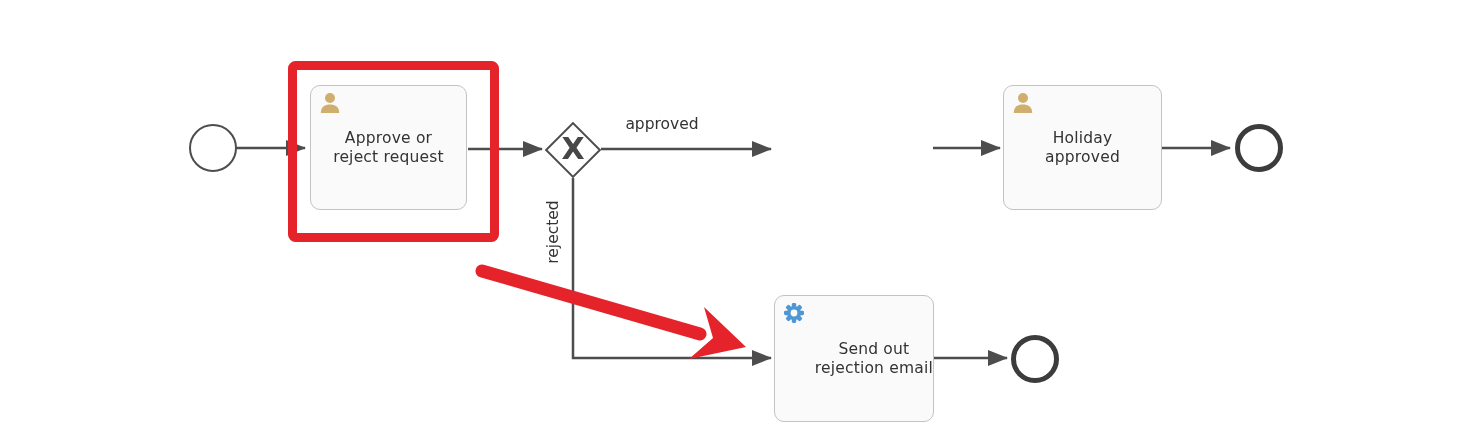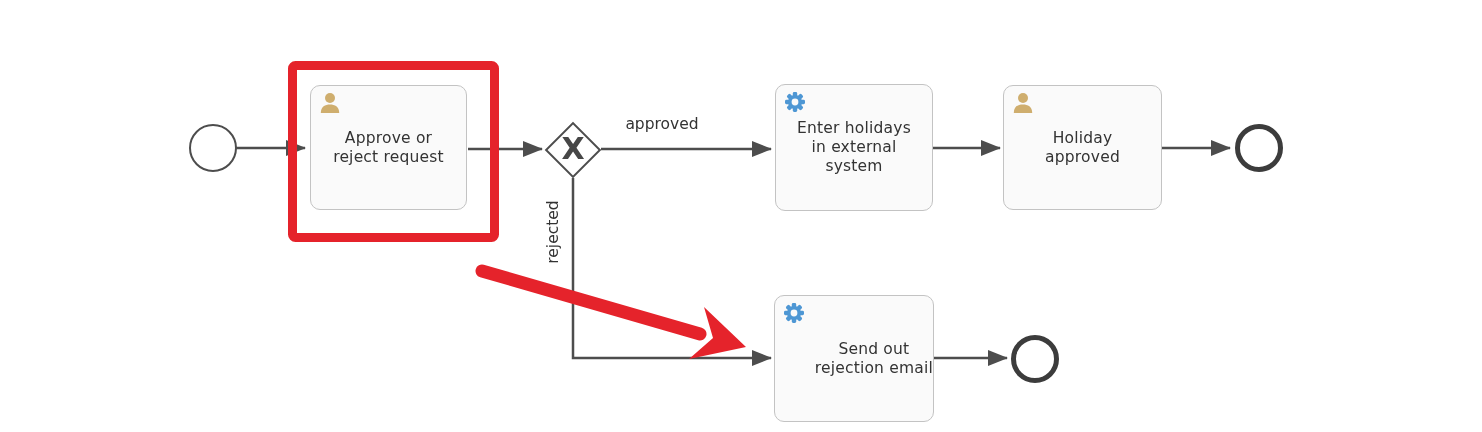--- a/index.html
+++ b/index.html
@@ -85,37 +85,20 @@
   </div>
 
   <div id="gateway" class="node gateway">
     <div class="diamond"></div>
     <div class="gw-x">X</div>
   </div>
 
   <div id="lbl-approved" class="flow-label">approved</div>
   <div id="lbl-rejected" class="flow-label">rejected</div>
 
-  <div id="task-enter" class="node task">
-    <span class="ticon">
-      <svg viewBox="0 0 22 22">
-        <g fill="#4e97d4">
-          <rect x="8.8" y="1" width="4.4" height="20" rx="1.4"></rect>
-          <rect x="8.8" y="1" width="4.4" height="20" rx="1.4" transform="rotate(45 11 11)"></rect>
-          <rect x="8.8" y="1" width="4.4" height="20" rx="1.4" transform="rotate(90 11 11)"></rect>
-          <rect x="8.8" y="1" width="4.4" height="20" rx="1.4" transform="rotate(135 11 11)"></rect>
-          <circle cx="11" cy="11" r="7"></circle>
-        </g>
-        <circle cx="11" cy="11" r="3.4" fill="#fafafa"></circle>
-      </svg>
-    </span>
-    <div class="tlabel">Enter holidays
-in external
-system</div>
-  </div>
 
   <div id="task-holiday" class="node task">
     <span class="ticon">
       <svg viewBox="0 0 22 22" fill="#cfae6e">
         <circle cx="11" cy="6" r="5"></circle>
         <path d="M1.8,21 C1.8,14.2 6.2,12.4 11,12.4 C15.8,12.4 20.2,14.2 20.2,21 Z"></path>
       </svg>
     </span>
     <div class="tlabel">Holiday
 approved</div>

